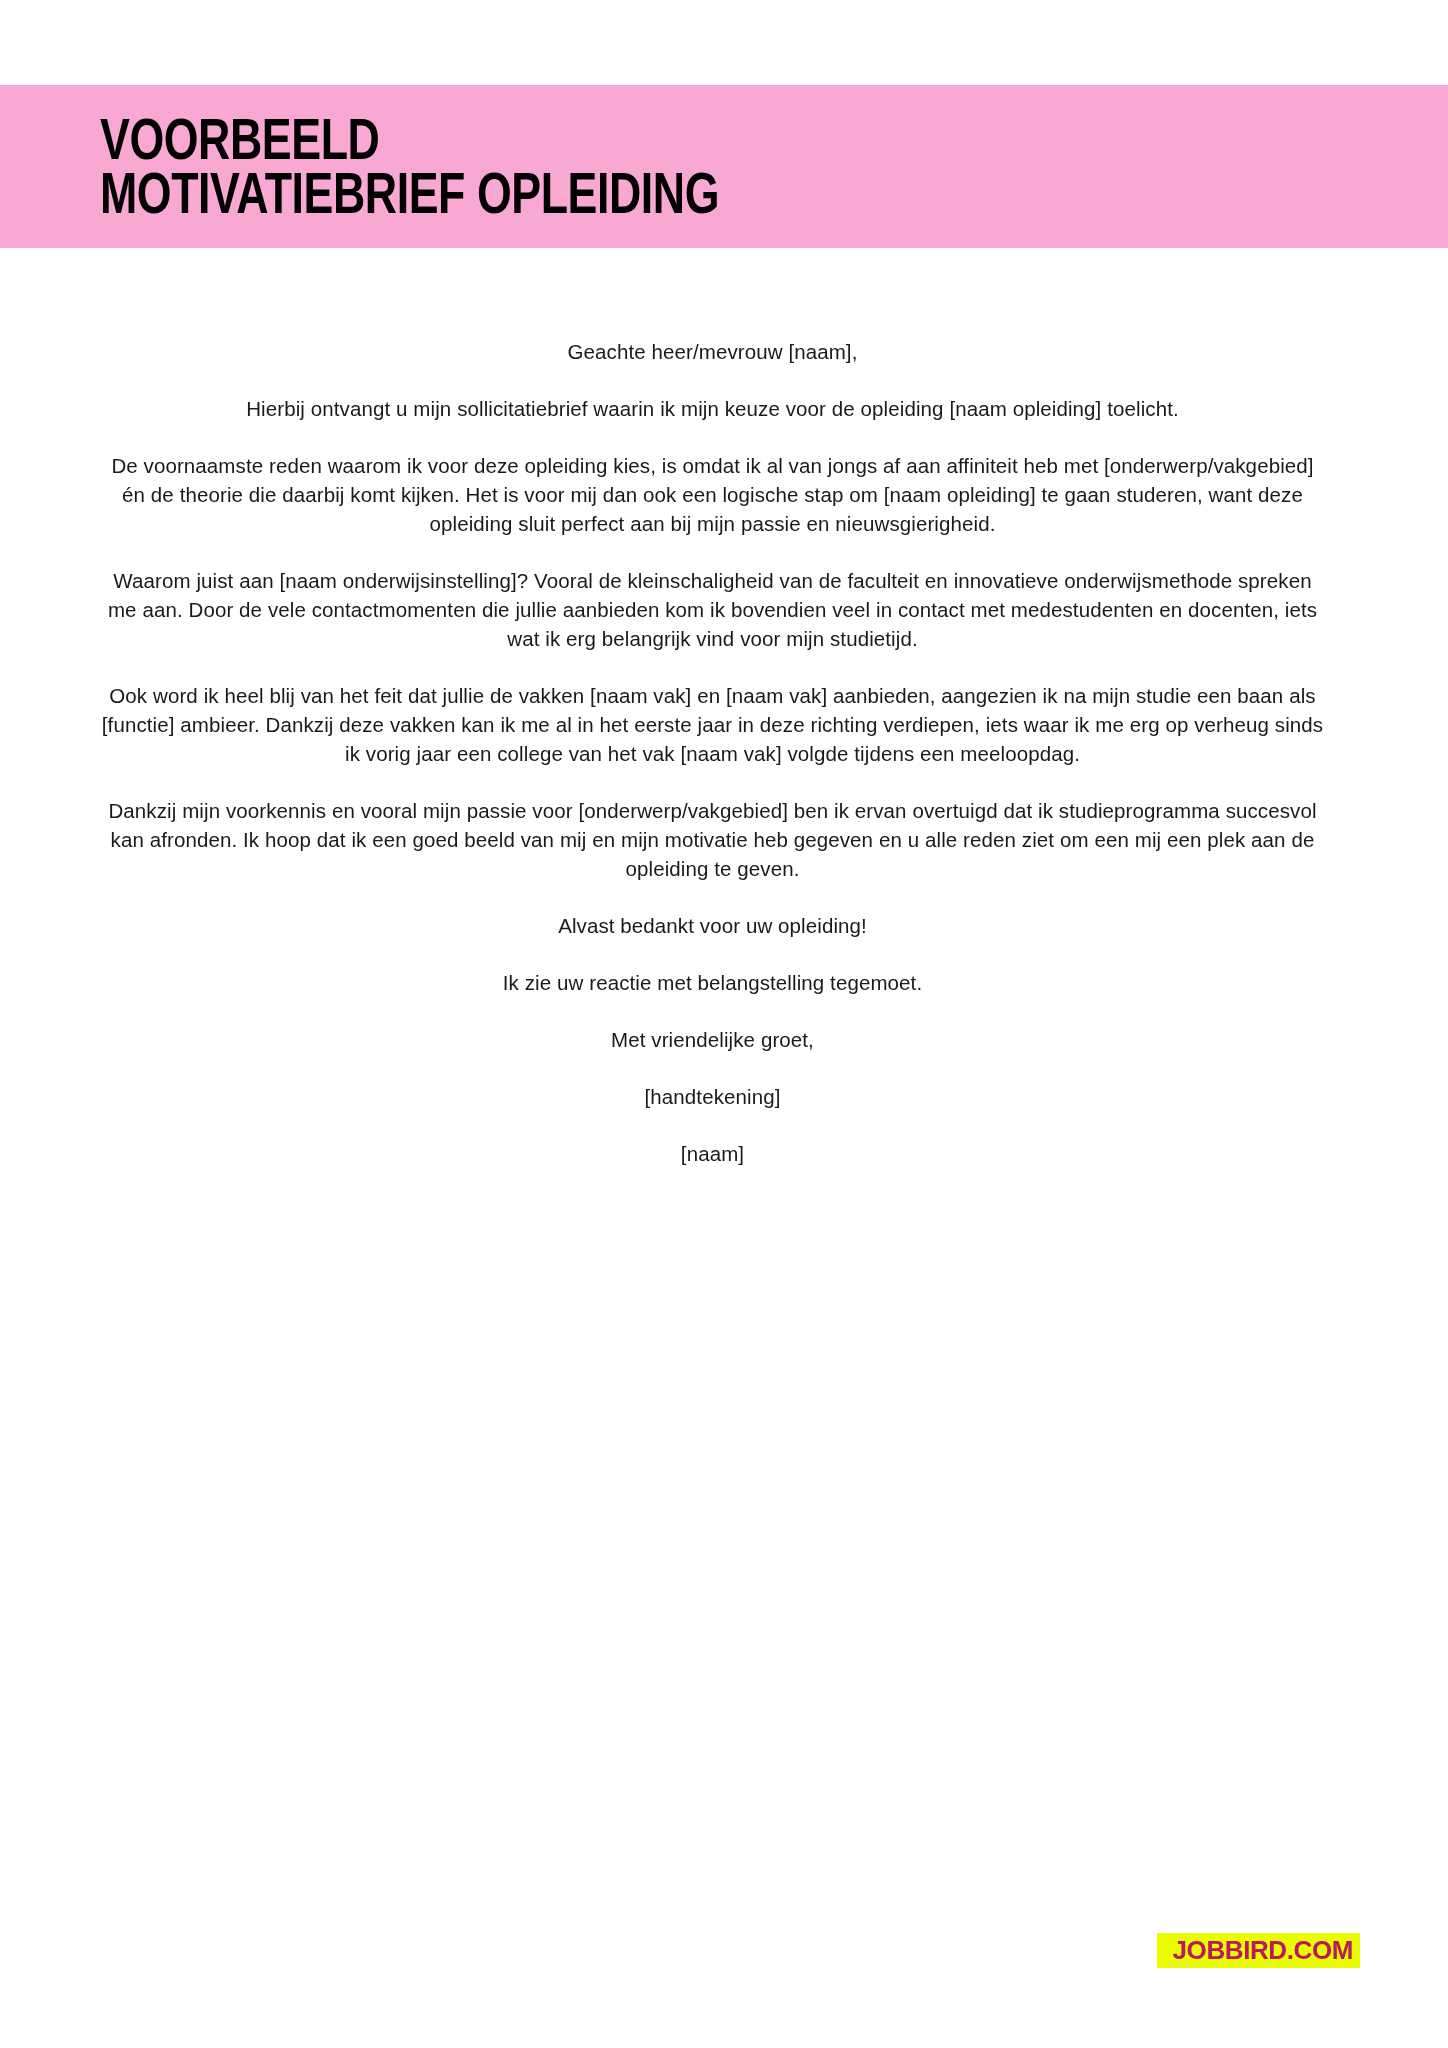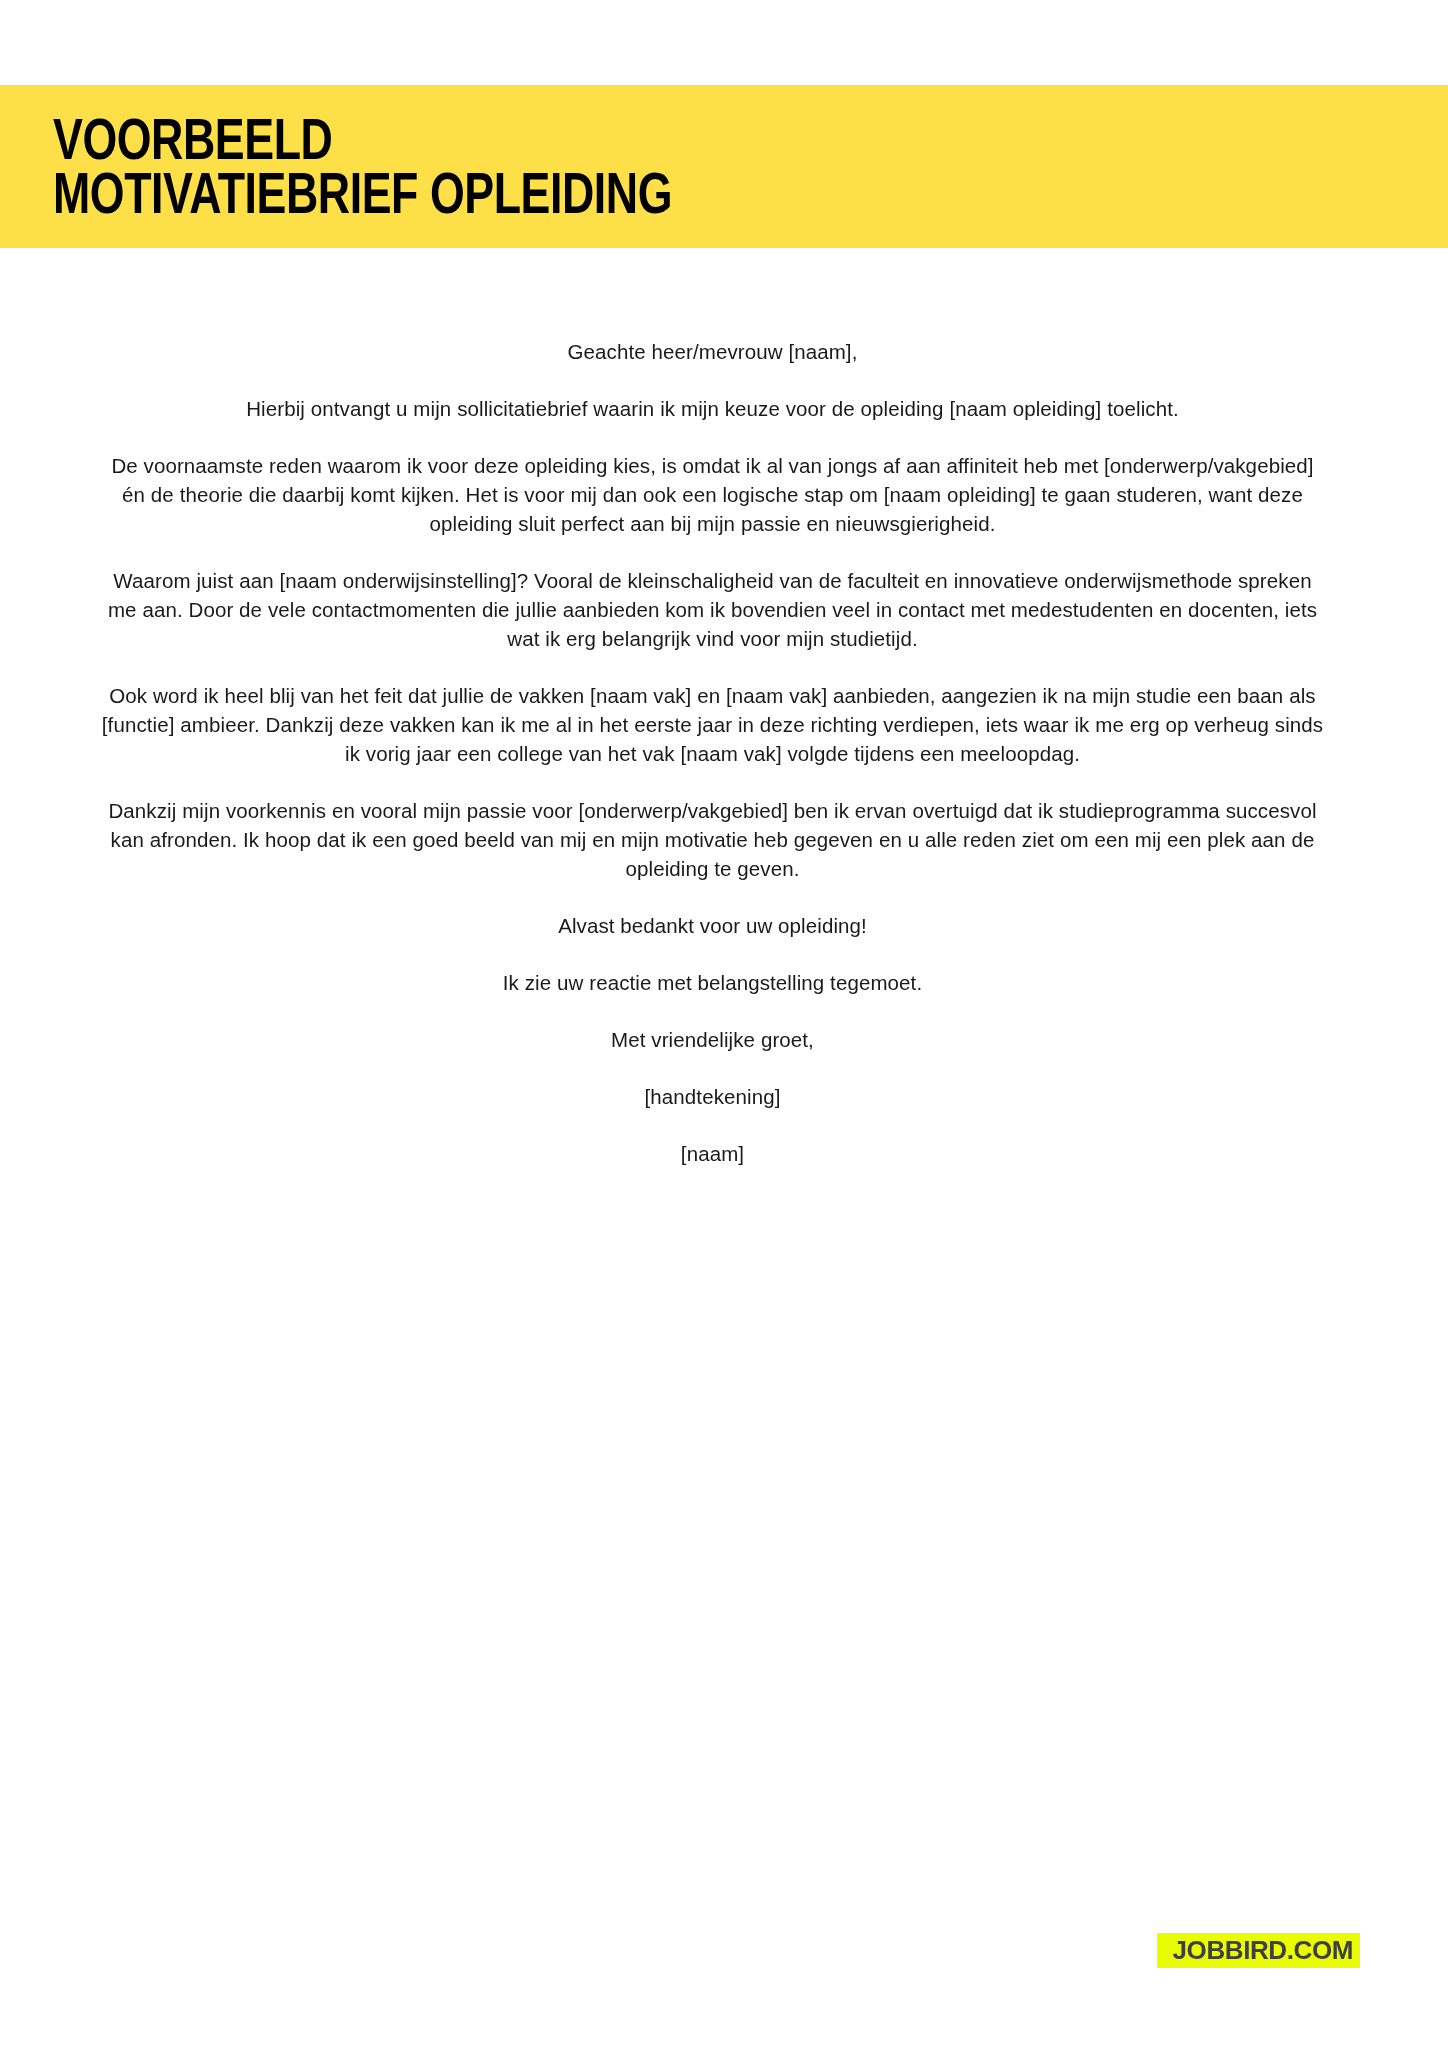--- a/index.html
+++ b/index.html
@@ -15,23 +15,23 @@
     overflow: hidden;
   }
 
   
   .header-band {
     position: absolute;
     left: 0;
     top: 85px;
     width: 1448px;
     height: 163px;
-    background: #fde047;
+    background: #f9a8d4;
     box-sizing: border-box;
-    padding-left: 53px;
+    padding-left: 100px;
     display: flex;
     flex-direction: column;
     justify-content: center;
   }
   .header-title-line {
     color: #000000;
     font-family: "Liberation Sans", sans-serif;
     font-weight: bold;
     font-size: 52px;
     line-height: 1.02;
@@ -60,21 +60,21 @@
   .letter-paragraph:last-child {
     margin-bottom: 5px;
   }
 
   
   .footer-logo {
     position: absolute;
     right: 88px;
     top: 1933px;
     background: #e9fc00;
-    color: #404040;
+    color: #be185d;
     font-family: "Liberation Sans", sans-serif;
     font-weight: bold;
     font-size: 26px;
     letter-spacing: -0.4px;
     padding: 4px 7px 5px 16px;
     line-height: 1;
     white-space: nowrap;
   }
 </style>
 </head>

